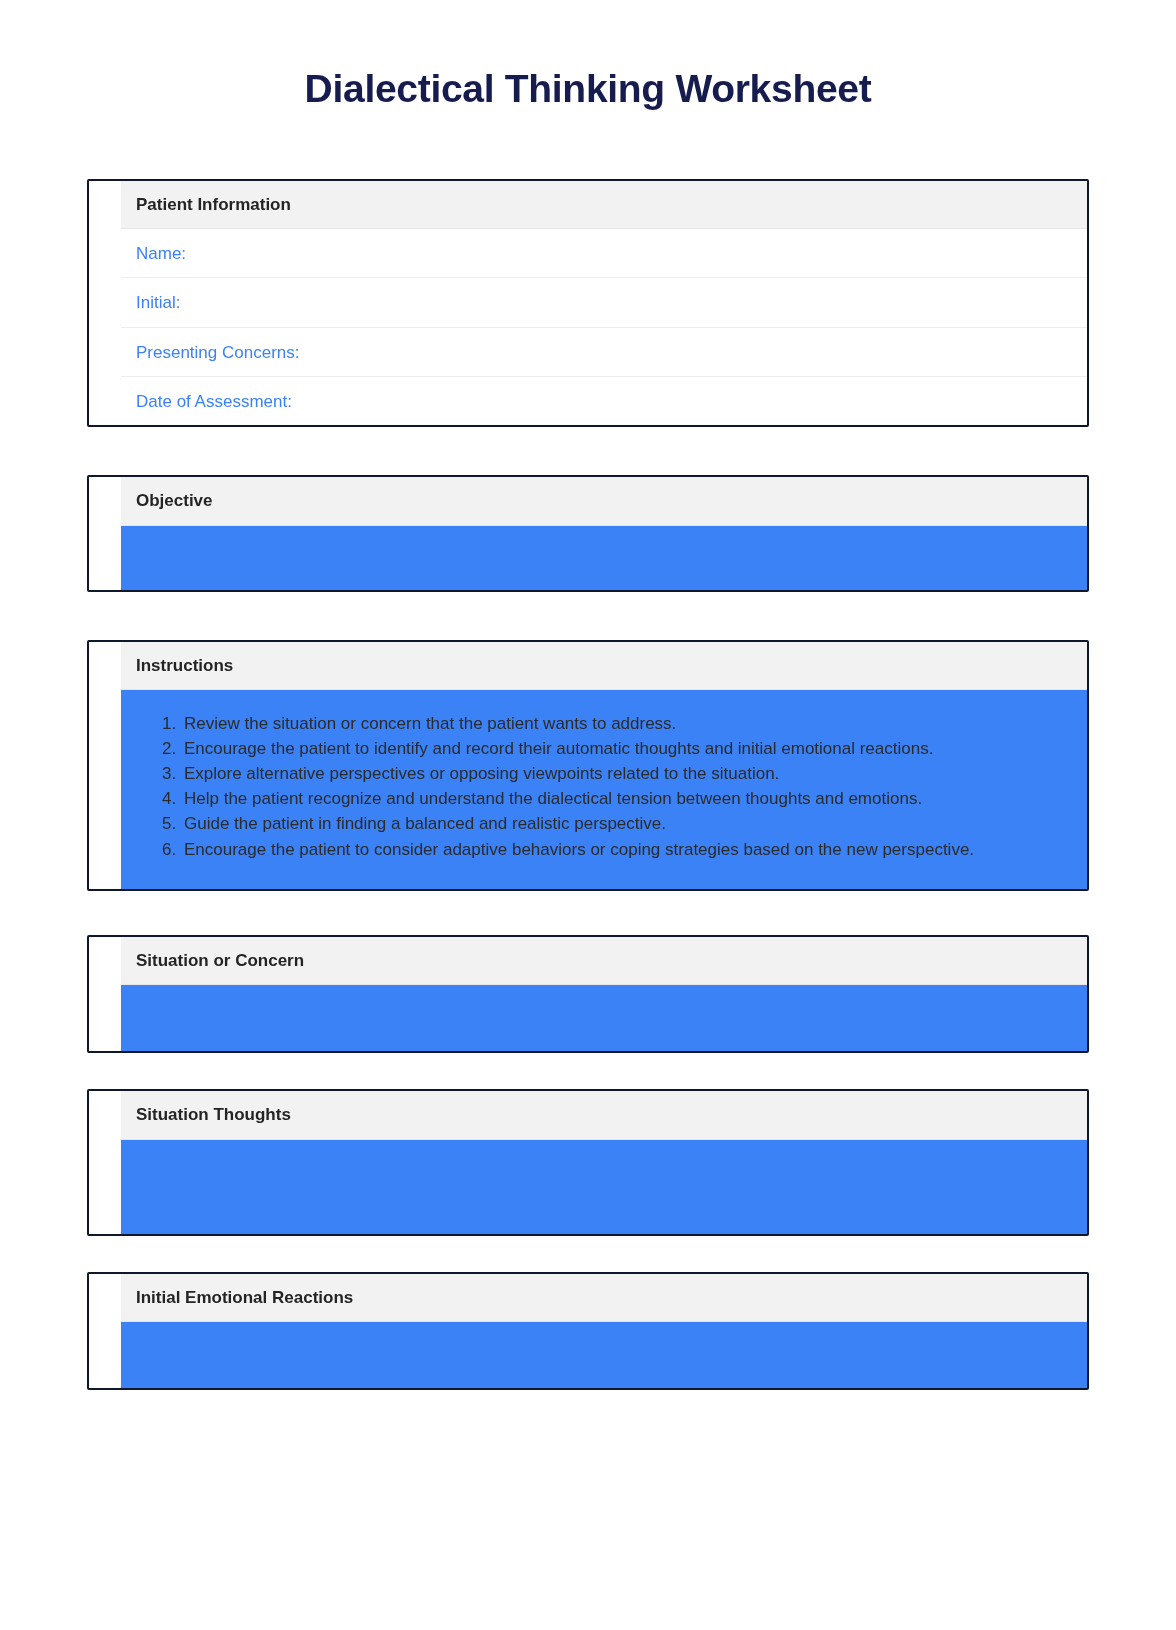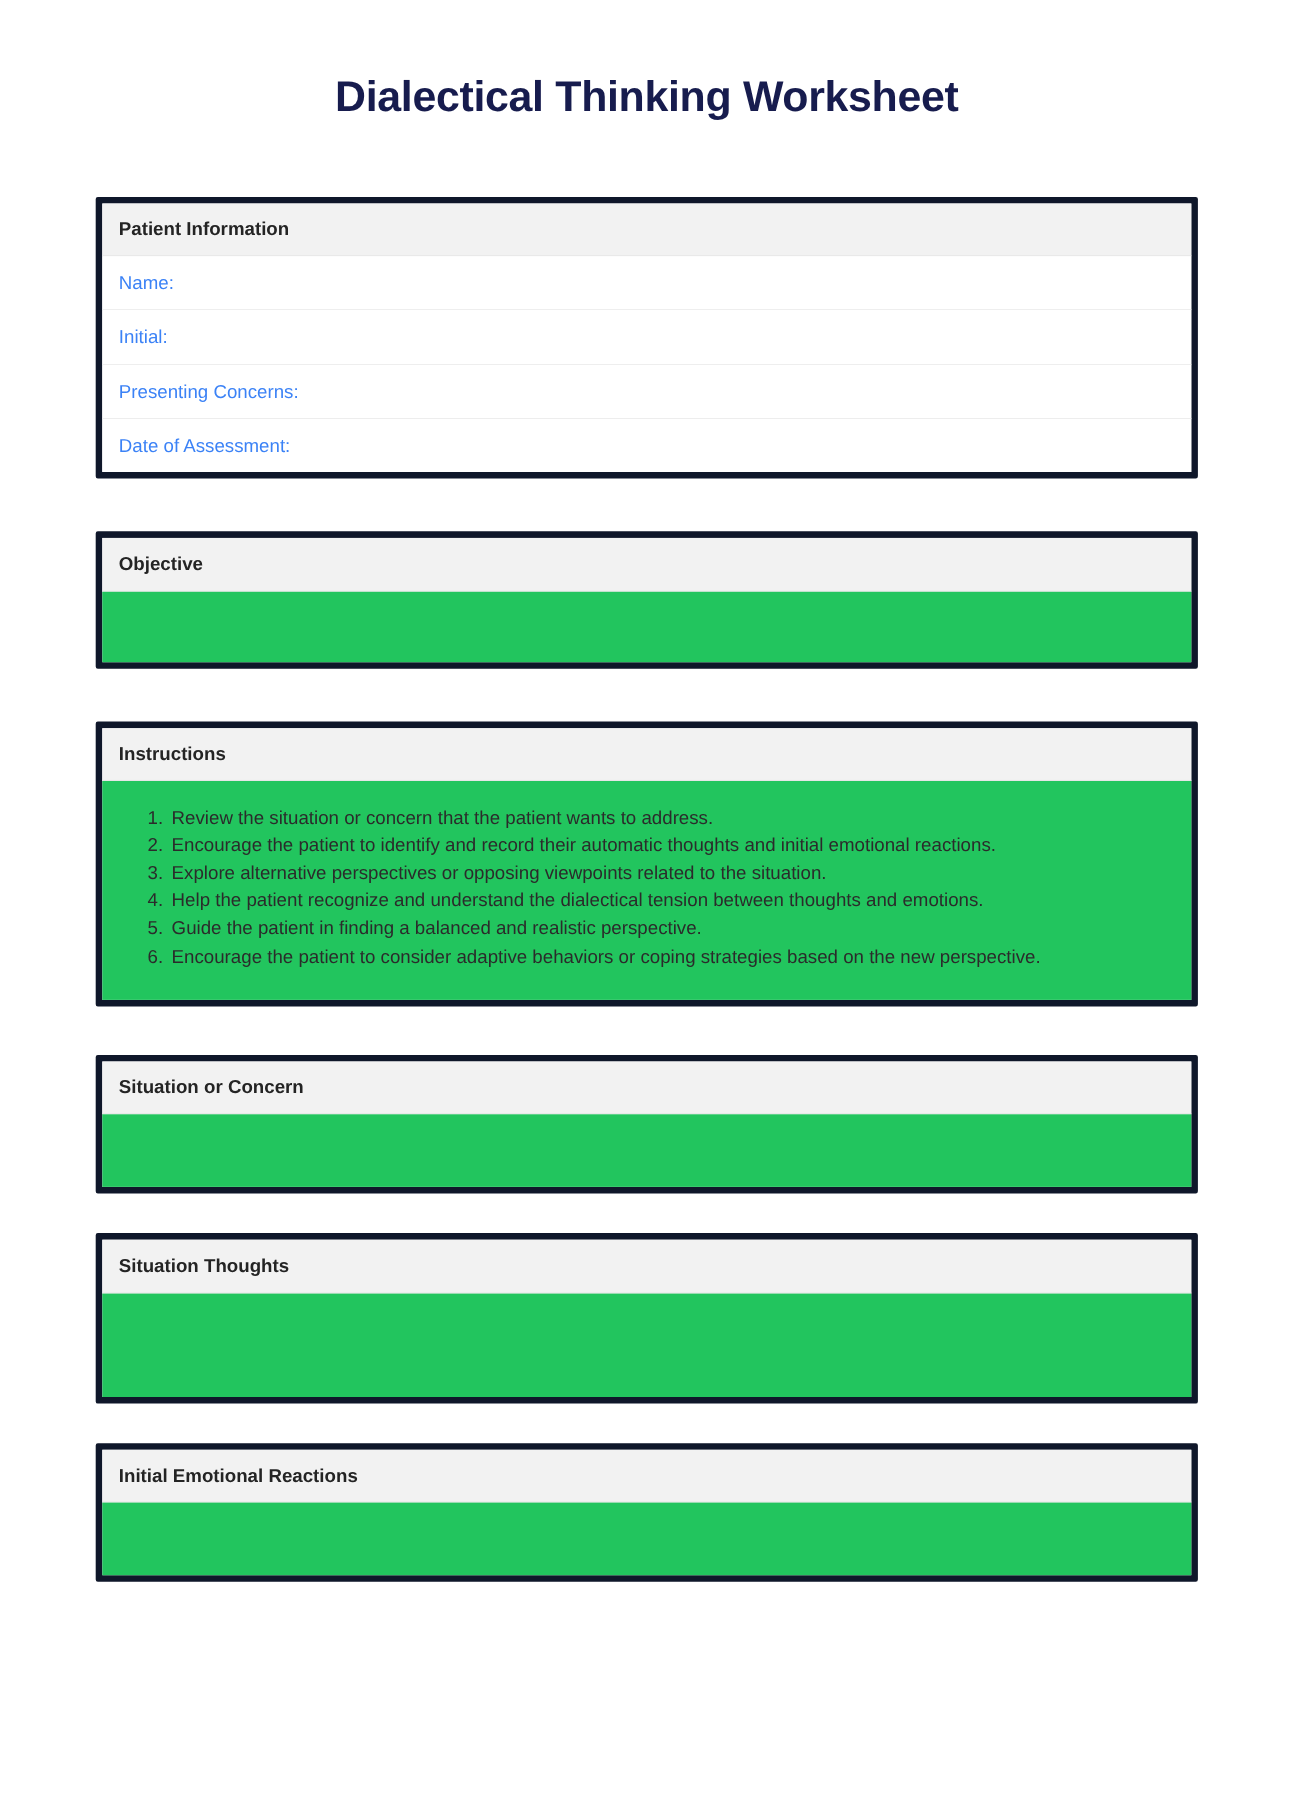--- a/index.html
+++ b/index.html
@@ -37,40 +37,41 @@
   }
 
   .content {
     width: 1002px;
     margin: 0 auto;
     padding-top: 52px;
   }
 
   
   .card {
-    border: 6px solid #0f172a;
+    border: 2px solid #0f172a;
     border-radius: 2px;
     background: #ffffff;
     box-sizing: border-box;
     width: 100%;
+    padding-left: 32px;
   }
 
   .card-header {
     background: #f2f2f2;
     border-bottom: 1px solid #e6e6e6;
     font-size: 17px;
     font-weight: bold;
     color: #242424;
     padding: 14px 15px 13px 15px;
     box-sizing: border-box;
     line-height: 1.2;
   }
 
   .card-body {
-    background: #22c55e;
+    background: #3b82f6;
     box-sizing: border-box;
     padding: 14px 15px;
   }
 
   
   .info-row {
     border-bottom: 1px solid #ededed;
     font-size: 17px;
     color: #3b82f6;
     padding: 14px 15px 13px 15px;

